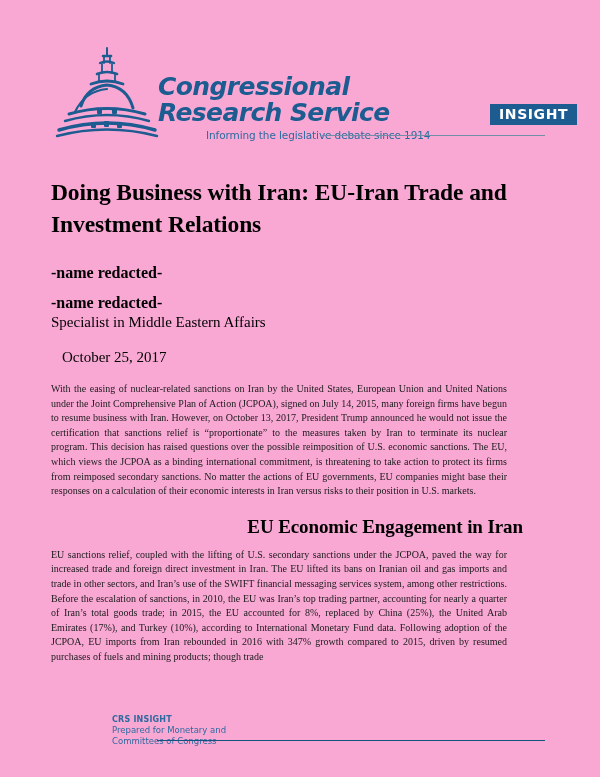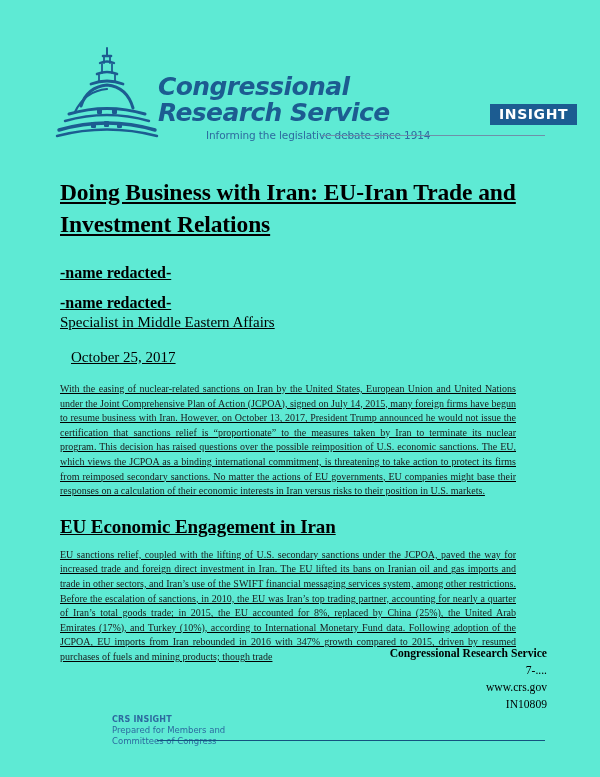--- a/index.html
+++ b/index.html
@@ -12,21 +12,21 @@
     height: 777px;
     position: relative;
     font-family: "Liberation Serif", serif;
     color: #000000;
     overflow: hidden;
   }
 
   .page {
     position: absolute;
     inset: 0;
-    background: #5eead4;
+    background: #f9a8d4;
   }
 
   
   .masthead {
     position: absolute;
     left: 55px;
     top: 46px;
     width: 492px;
     height: 100px;
   }
@@ -81,24 +81,23 @@
     font-weight: bold;
     font-size: 14px;
     letter-spacing: 0.6px;
     line-height: 1;
     margin-left: 17px;
   }
 
   
   .content {
     position: absolute;
-    left: 60px;
+    left: 51px;
     top: 176px;
     width: 472px;
-    text-decoration: underline;
   }
   .doc-title {
     font-family: "Liberation Serif", serif;
     font-weight: bold;
     font-size: 23.5px;
     line-height: 32px;
     letter-spacing: -0.1px;
     margin: 0 0 24px 0;
     color: #000;
   }
@@ -130,20 +129,21 @@
     margin: 0 16px 12px 0;
     color: #1a1a1a;
   }
   .section-heading {
     font-family: "Liberation Serif", serif;
     font-weight: bold;
     font-size: 19px;
     line-height: 24px;
     margin: 16px 0 9px 0;
     letter-spacing: -0.1px;
+    text-align: right;
   }
 
   
   .footer-right {
     position: absolute;
     right: 53px;
     top: 645px;
     text-align: right;
     font-family: "Liberation Serif", serif;
   }
@@ -254,28 +254,22 @@
 
     <p class="doc-date">October 25, 2017</p>
 
     <p class="body-para">With the easing of nuclear-related sanctions on Iran by the United States, European Union and United Nations under the Joint Comprehensive Plan of Action (JCPOA), signed on July 14, 2015, many foreign firms have begun to resume business with Iran. However, on October 13, 2017, President Trump announced he would not issue the certification that sanctions relief is “proportionate” to the measures taken by Iran to terminate its nuclear program. This decision has raised questions over the possible reimposition of U.S. economic sanctions. The EU, which views the JCPOA as a binding international commitment, is threatening to take action to protect its firms from reimposed secondary sanctions. No matter the actions of EU governments, EU companies might base their responses on a calculation of their economic interests in Iran versus risks to their position in U.S. markets.</p>
 
     <h2 class="section-heading">EU Economic Engagement in Iran</h2>
 
     <p class="body-para">EU sanctions relief, coupled with the lifting of U.S. secondary sanctions under the JCPOA, paved the way for increased trade and foreign direct investment in Iran. The EU lifted its bans on Iranian oil and gas imports and trade in other sectors, and Iran’s use of the SWIFT financial messaging services system, among other restrictions. Before the escalation of sanctions, in 2010, the EU was Iran’s top trading partner, accounting for nearly a quarter of Iran’s total goods trade; in 2015, the EU accounted for 8%, replaced by China (25%), the United Arab Emirates (17%), and Turkey (10%), according to International Monetary Fund data. Following adoption of the JCPOA, EU imports from Iran rebounded in 2016 with 347% growth compared to 2015, driven by resumed purchases of fuels and mining products; though trade</p>
   </div>
 
-  <div class="footer-right">
-    <div class="footer-crs">Congressional Research Service</div>
-    <div class="footer-num">7-....</div>
-    <div class="footer-url">www.crs.gov</div>
-    <div class="footer-id">IN10809</div>
-  </div>
 
   <div class="footer-left">
     <div class="fl-title">CRS INSIGHT</div>
-    <div class="fl-sub">Prepared for Members and</div>
+    <div class="fl-sub">Prepared for Monetary and</div>
     <div class="fl-sub">Committees of Congress</div>
   </div>
 
   <div class="footer-rule"></div>
 
 </div>
 
 </body></html>

